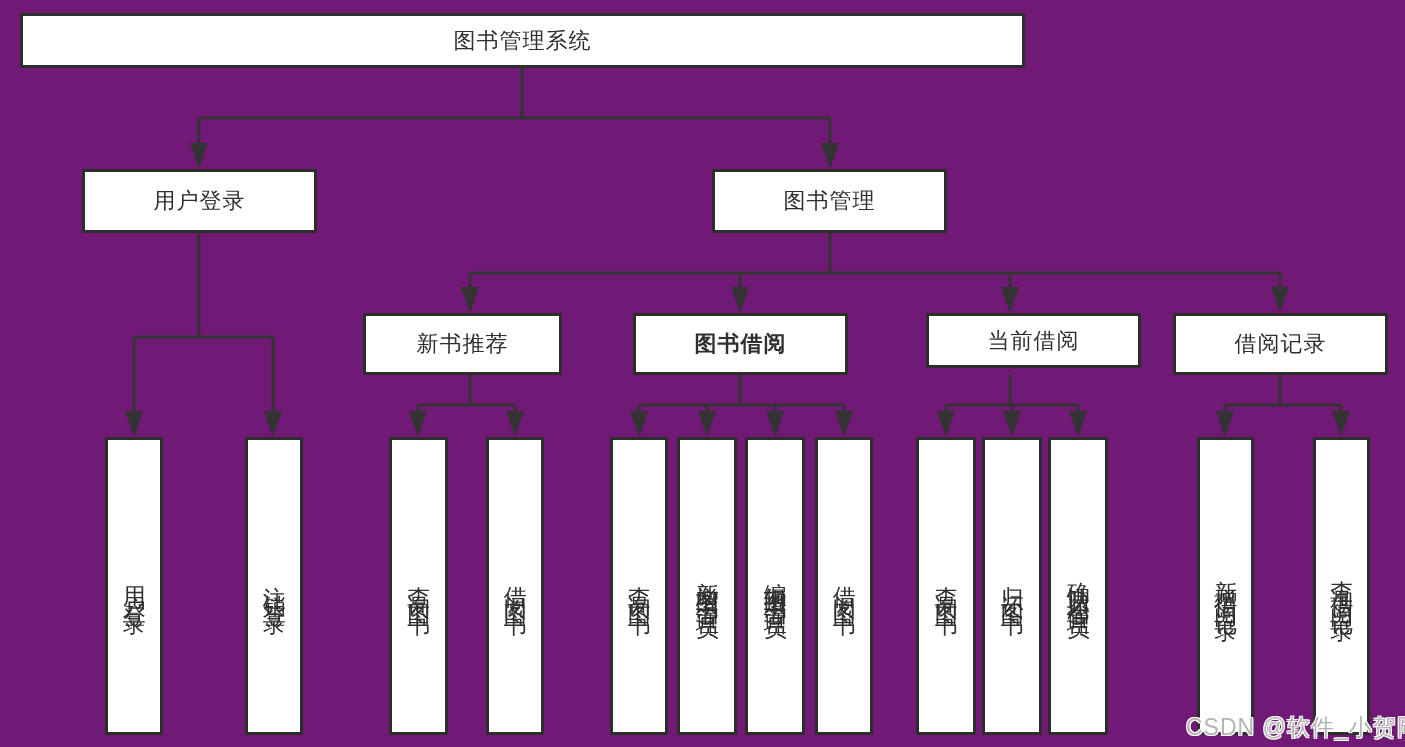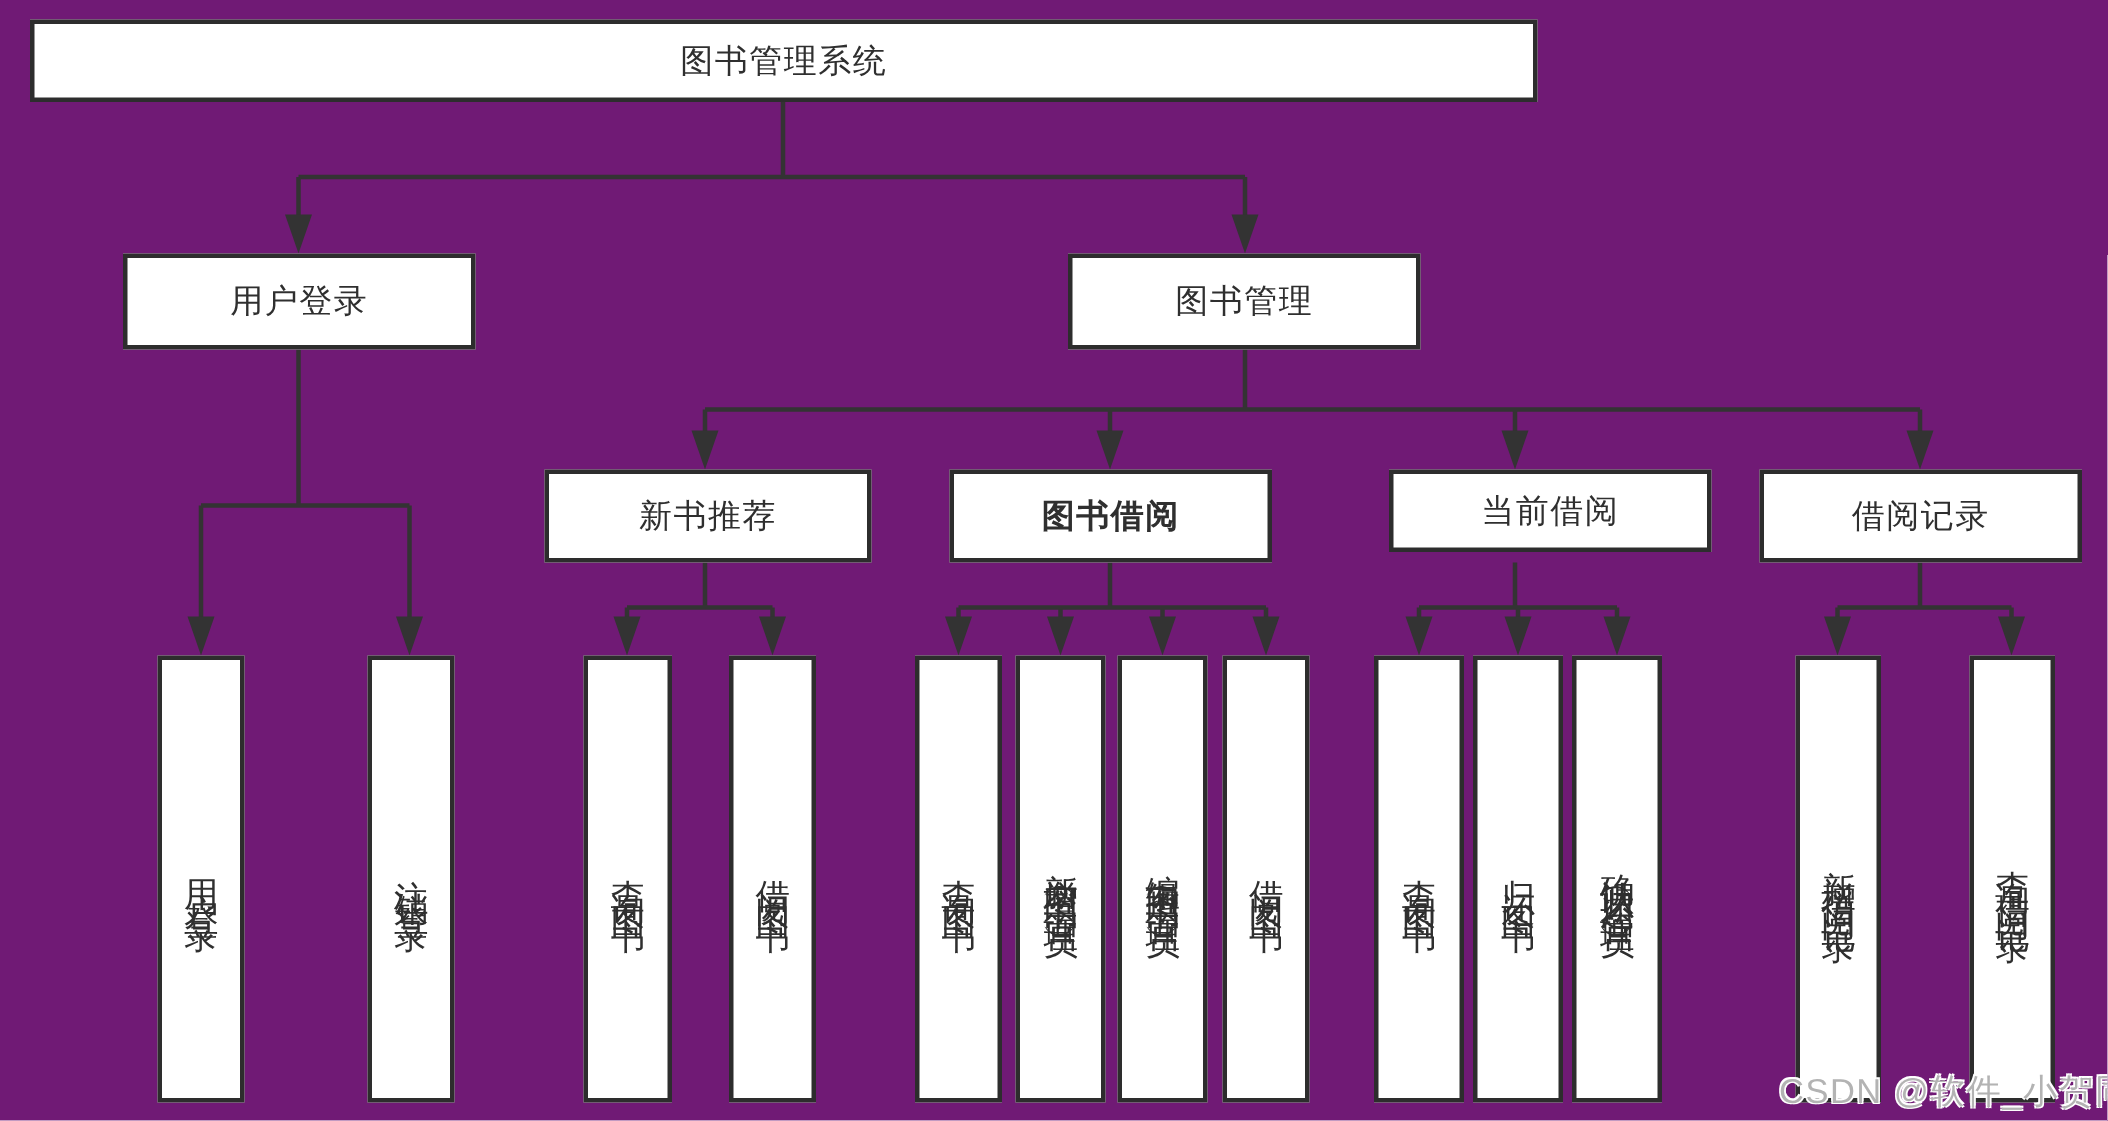--- a/index.html
+++ b/index.html
@@ -47,21 +47,21 @@
     color: #b3b3b3;
     letter-spacing: 1px;
     z-index: 3;
     text-shadow: 1px 1px 0 #ffffff, -1px -1px 0 #ffffff, 1px -1px 0 #ffffff, -1px 1px 0 #ffffff;
     white-space: nowrap;
   }
   
   #n-root        { left: 20px;   top: 13px;  width: 1005px; height: 55px; }
   #n-user-login  { left: 82px;   top: 169px; width: 235px;  height: 64px; }
   #n-book-mgmt   { left: 712px;  top: 169px; width: 235px;  height: 64px; }
-  #n-new-rec     { left: 363px;  top: 313px; width: 218px;  height: 62px; }
+  #n-new-rec     { left: 363px;  top: 313px; width: 199px;  height: 62px; }
   #n-borrow      { left: 633px;  top: 313px; width: 215px;  height: 62px; font-weight: bold; }
   #n-current     { left: 926px;  top: 313px; width: 215px;  height: 55px; }
   #n-records     { left: 1173px; top: 313px; width: 215px;  height: 62px; }
   #l-user-login      { left: 105px;  top: 437px; width: 58px; height: 298px; }
   #l-logout          { left: 245px;  top: 437px; width: 58px; height: 298px; }
   #l-query-1         { left: 389px;  top: 437px; width: 59px; height: 298px; }
   #l-borrow-1        { left: 486px;  top: 437px; width: 58px; height: 298px; }
   #l-query-2         { left: 610px;  top: 437px; width: 58px; height: 298px; }
   #l-add-book        { left: 677px;  top: 437px; width: 60px; height: 298px; letter-spacing: 5px; }
   #l-edit-book       { left: 745px;  top: 437px; width: 60px; height: 298px; letter-spacing: 5px; }

